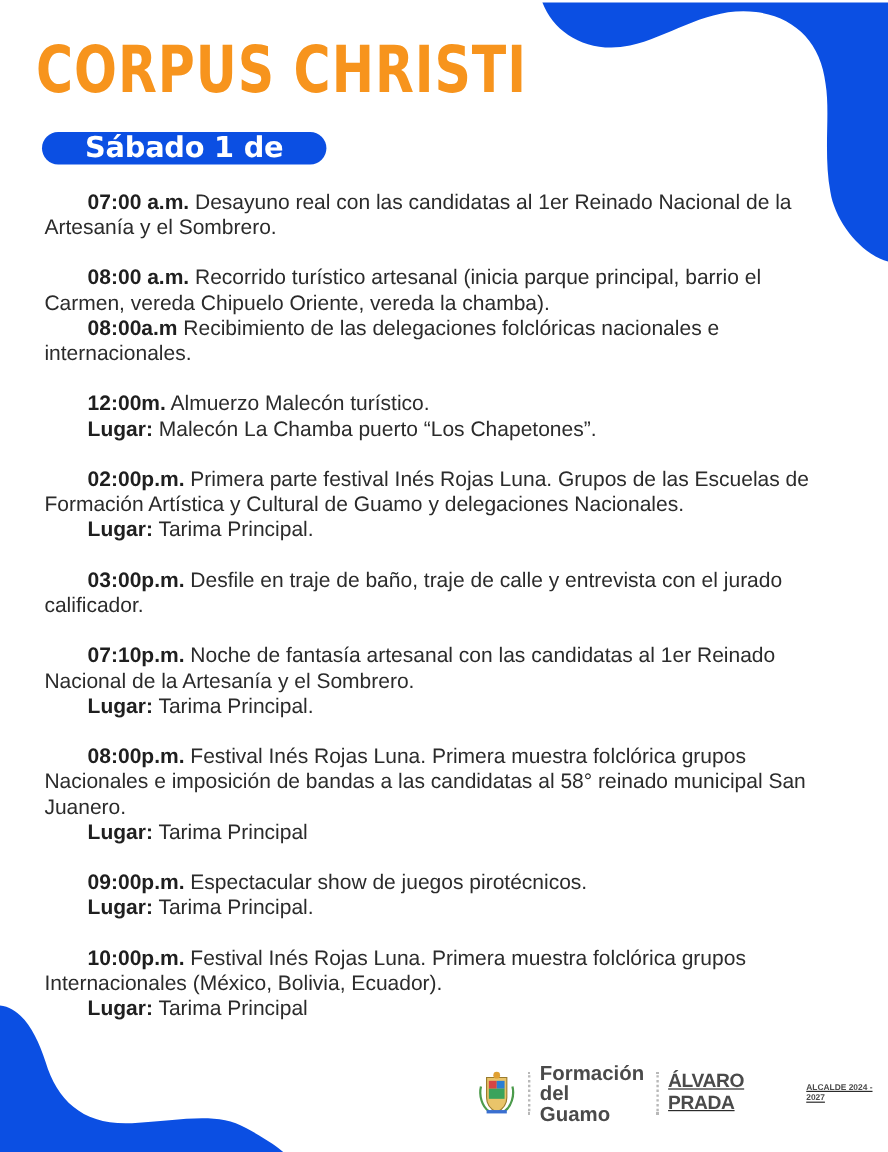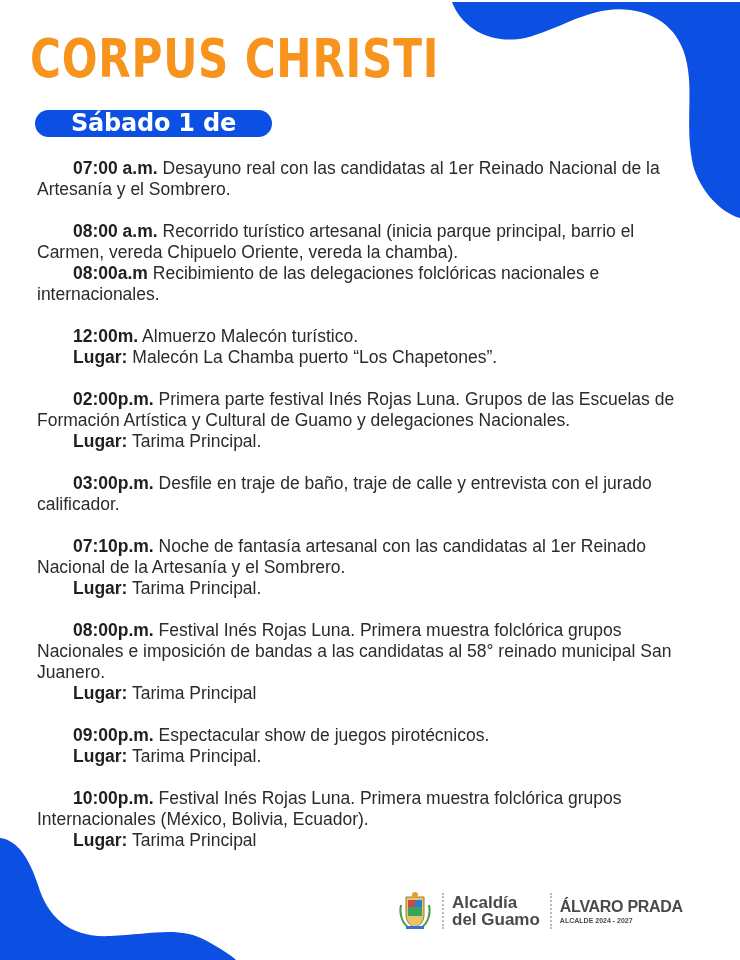--- a/index.html
+++ b/index.html
@@ -28,21 +28,21 @@
     .schedule { position: absolute; left: 37px; top: 158px; width: 640px; z-index: 2; }
     .event { margin-bottom: 21px; font-size: 17.5px; line-height: 21px; }
     .event.tight { margin-bottom: 0; }
     .event p { display: block; }
     .time, .place-label { font-weight: bold; color: #1f1f1f; margin-left: 36px; }
 
     .footer { position: absolute; left: 398px; top: 890px; height: 42px; z-index: 2; display: flex; align-items: center; }
     .crest { width: 34px; height: 40px; }
     .sep { width: 0; height: 36px; border-left: 2px dotted #b8b8b8; margin: 0 8px 0 10px; }
     .alcaldia { font-weight: bold; font-size: 17px; line-height: 17px; color: #4a4a4a; }
-    .mayor { display: flex; flex-direction: column; align-items: flex-start; }
+    .mayor { display: flex; flex-direction: row; align-items: center; text-decoration: underline; }
     .mayor-name { font-weight: bold; font-size: 16px; line-height: 18px; color: #4a4a4a; letter-spacing: -0.3px; }
     .mayor-role { font-weight: bold; font-size: 7px; line-height: 9px; color: #4a4a4a; }
   </style>
 </head>
 <body>
 
 <svg class="blob blob-top" viewBox="0 0 300 230" preserveAspectRatio="none">
   <path d="M12,2 L300,2 L300,218 C278,212 256,185 252,160 C246,128 252,95 248,70 C244,35 222,14 190,10 C150,5 120,30 85,38 C50,45 22,28 12,2 Z" fill="#0b4fe3"></path>
 </svg>
 <svg class="blob blob-bottom" viewBox="0 0 240 130" preserveAspectRatio="none">
@@ -105,21 +105,21 @@
     <rect x="10" y="9" width="7" height="7" fill="#d64545"></rect>
     <rect x="17" y="9" width="7" height="7" fill="#2a7fd4"></rect>
     <rect x="10" y="16" width="14" height="9" fill="#3aa35c"></rect>
     <circle cx="17" cy="4" r="3" fill="#e0a030"></circle>
     <path d="M3,14 C1,22 4,32 10,36" stroke="#4c9b4c" stroke-width="2" fill="none"></path>
     <path d="M31,14 C33,22 30,32 24,36" stroke="#4c9b4c" stroke-width="2" fill="none"></path>
     <rect x="8" y="35" width="18" height="3" fill="#3a6fd0"></rect>
   </svg>
   <div class="sep"></div>
   <div class="alcaldia">
-    <div>Alcaldía</div>
+    <div>Formación</div>
     <div>del Guamo</div>
   </div>
   <div class="sep"></div>
   <div class="mayor">
     <div class="mayor-name">ÁLVARO PRADA</div>
     <div class="mayor-role">ALCALDE 2024 - 2027</div>
   </div>
 </div>
 
 </body></html>

